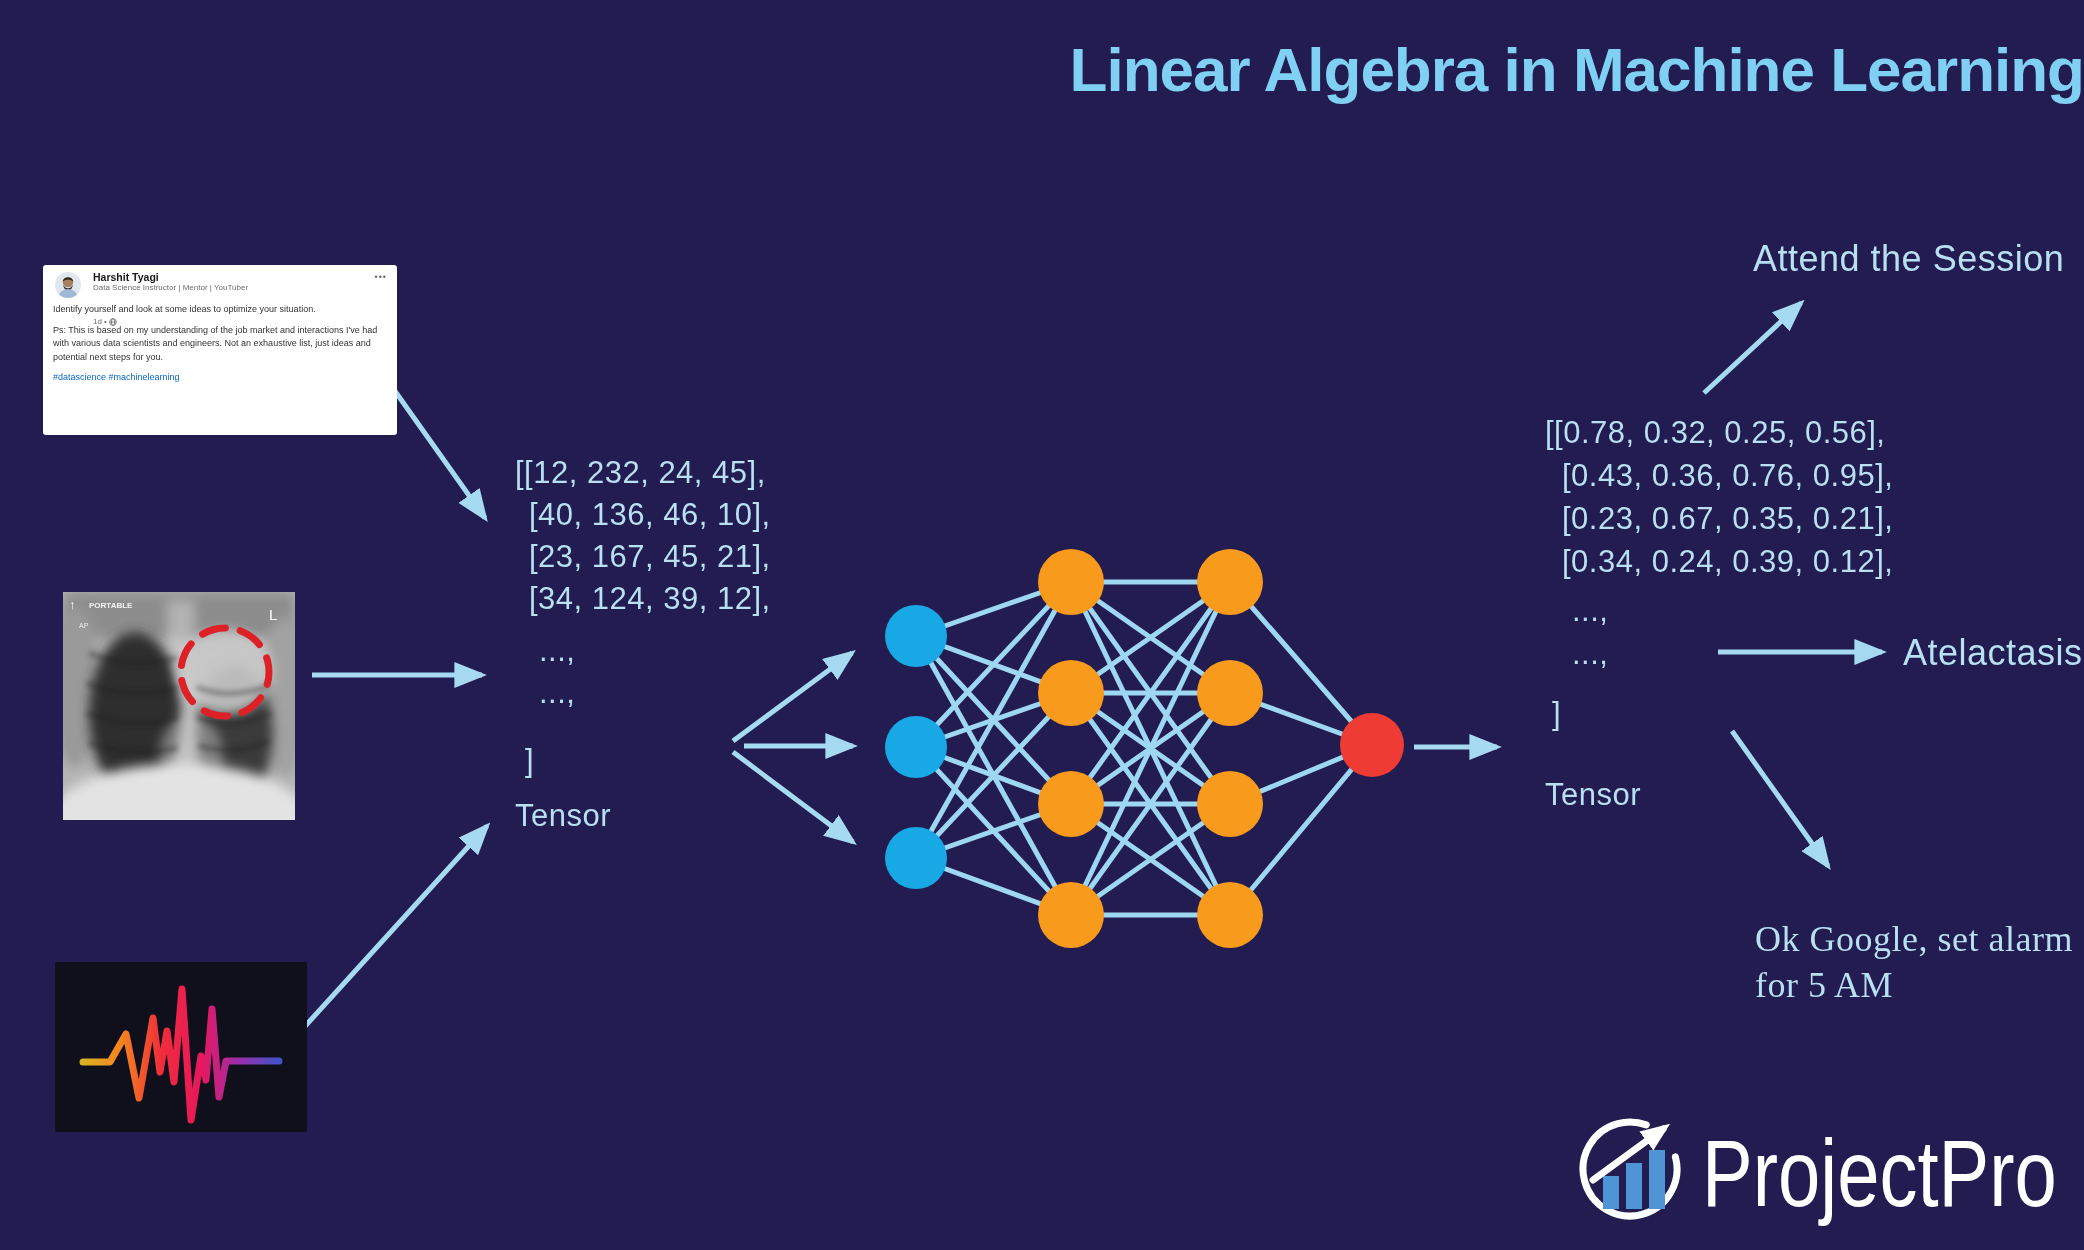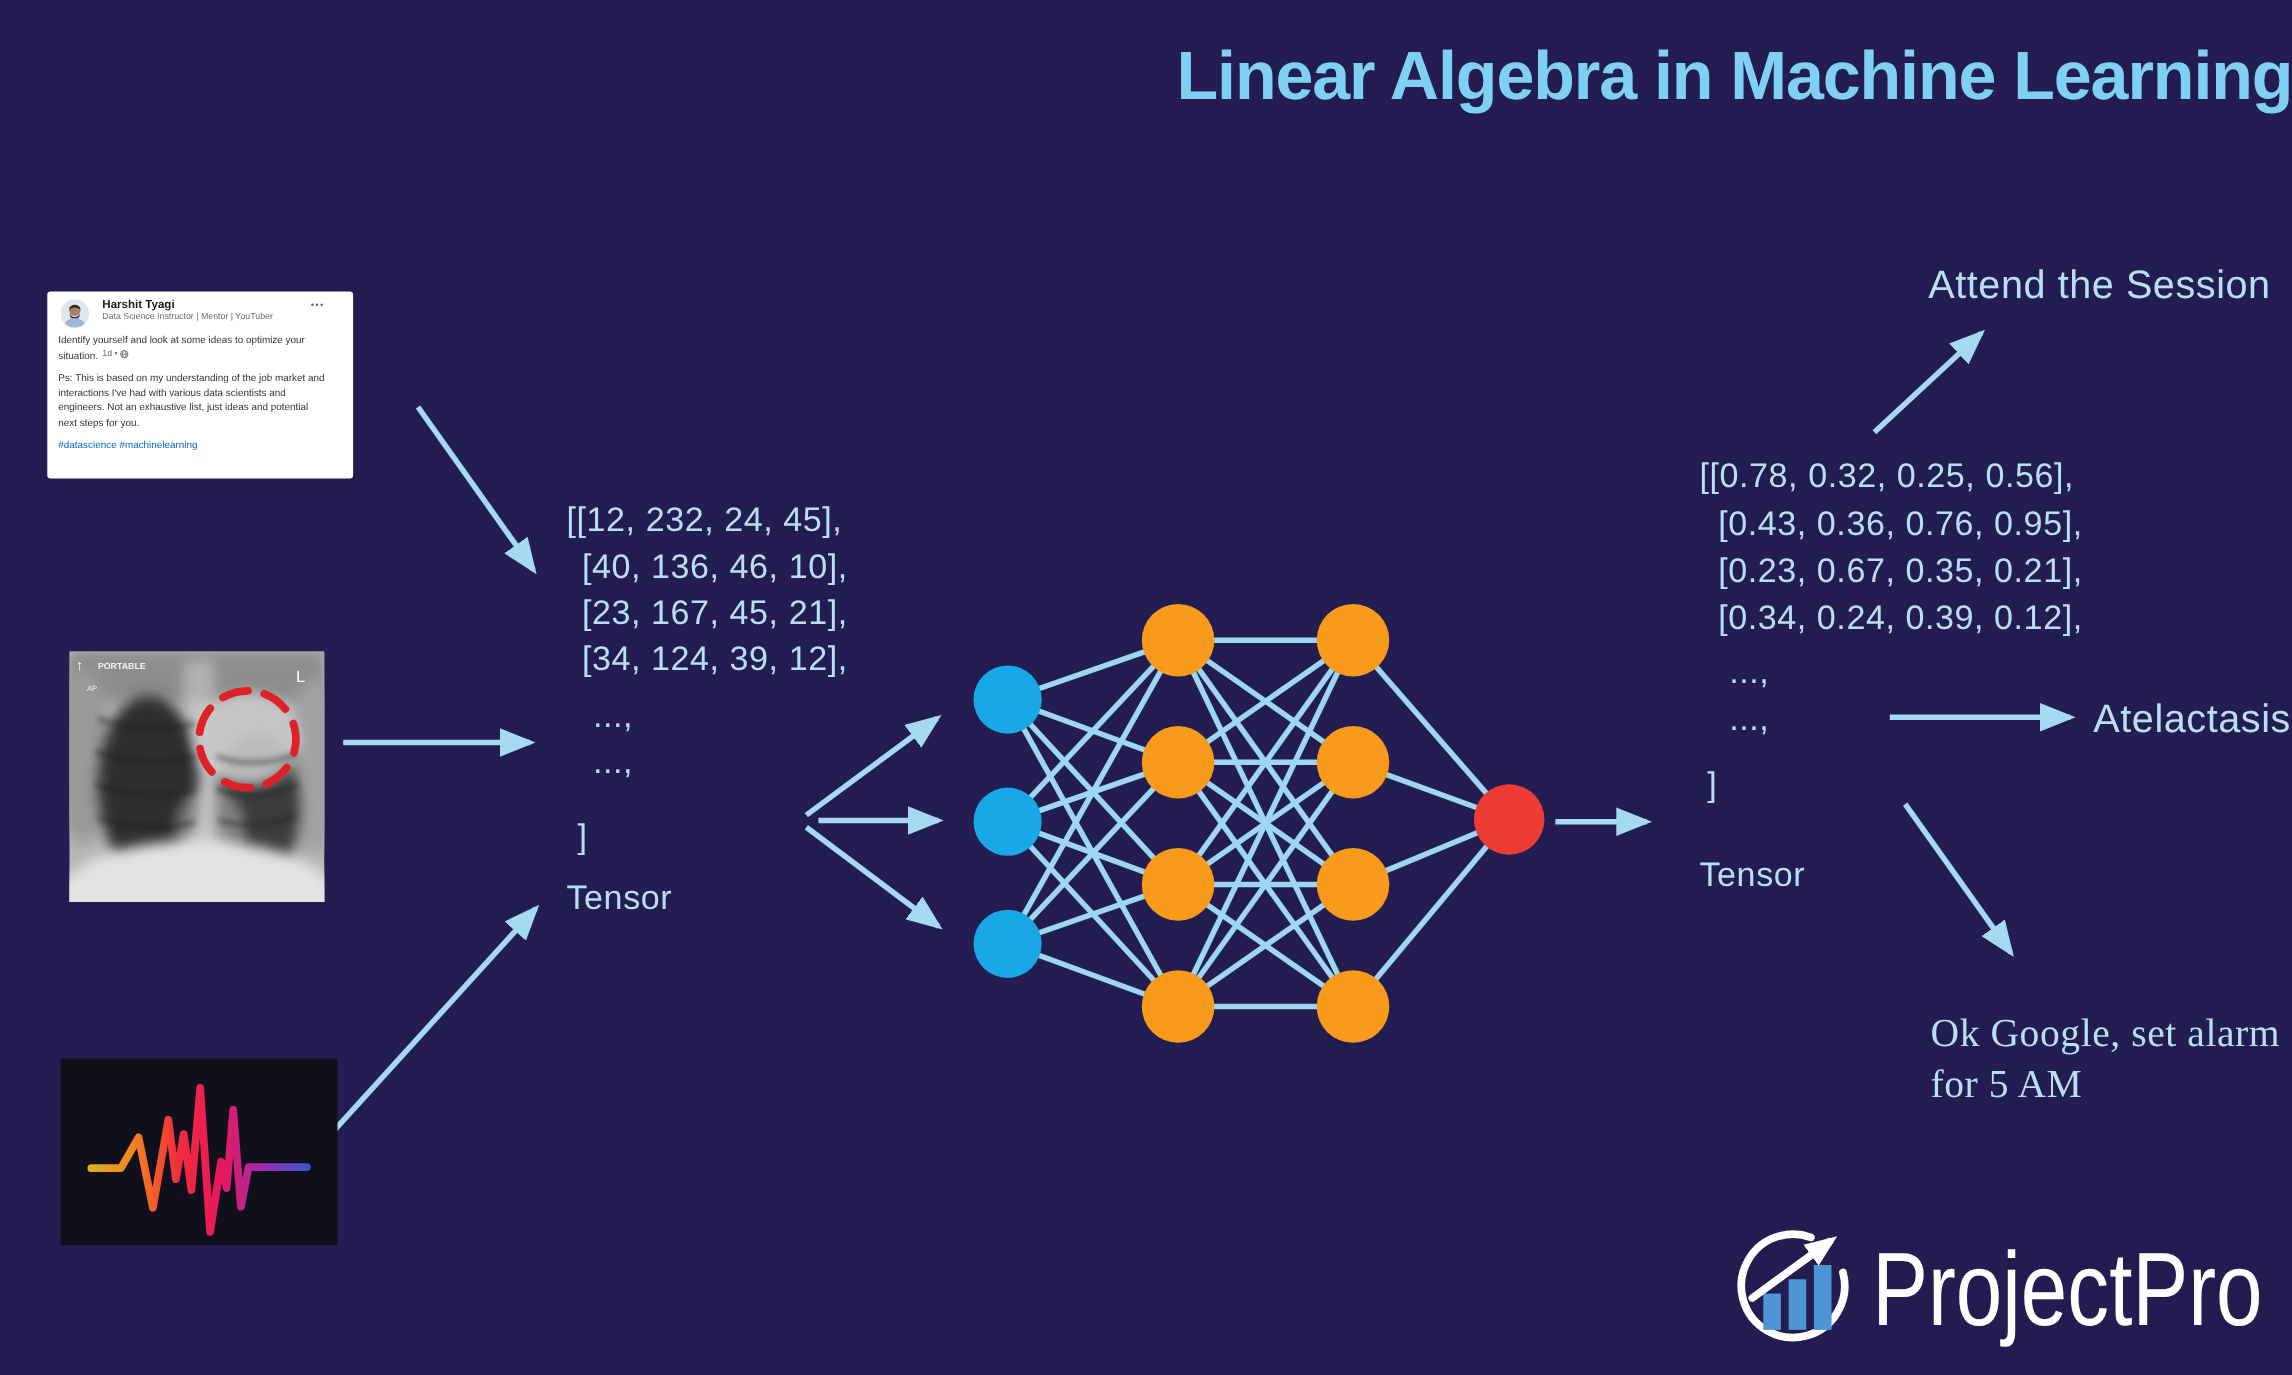--- a/index.html
+++ b/index.html
@@ -27,22 +27,22 @@
   #output-tensor .t-ind1{padding-left:17px;}
   #output-tensor .t-dots{padding-left:27px;}
   #output-tensor .t-close{padding-left:7px;margin-top:17px;}
   #output-tensor .t-dots.first{margin-top:6px;}
   #output-tensor .t-label{margin-top:38px;}
   .pred{position:absolute;z-index:2;color:var(--text);font-size:36px;letter-spacing:.5px;}
   #pred-attend{left:1753px;top:238px;}
   #pred-atelactasis{left:1903px;top:632px;}
   #pred-okgoogle{left:1755px;top:916px;line-height:46px;white-space:pre-line;font-family:Liberation Serif, serif;}
   
-  #li-card{position:absolute;left:43px;top:265px;width:278px;height:170px;background:#ffffff;
-           border-radius:3px;z-index:2;overflow:hidden;padding:6px 26px 4px 10px;box-sizing:border-box;
+  #li-card{position:absolute;left:43px;top:265px;width:354px;height:170px;background:#ffffff;
+           border-radius:3px;z-index:2;overflow:hidden;padding:6px 10px 4px 10px;box-sizing:border-box;
            color:#333;font-size:9px;line-height:1.5;}
   #li-head{position:relative;height:32px;}
   #li-avatar{position:absolute;left:2px;top:1px;width:26px;height:26px;border-radius:50%;overflow:hidden;}
   #li-name{position:absolute;left:40px;top:0;font-size:10.5px;font-weight:bold;color:#191919;line-height:12px;}
   #li-headline{position:absolute;left:40px;top:12px;font-size:8px;color:#6b6b6b;line-height:9px;}
   #li-time{position:absolute;left:40px;top:22px;font-size:8px;color:#6b6b6b;line-height:9px;display:flex;align-items:center;gap:2px;margin-top:24px;}
   #li-menu{position:absolute;right:0;top:0;color:#6b6b6b;font-size:9px;letter-spacing:1px;}
   .li-p{margin:0 0 7px 0;}
   #li-hashtags{color:var(--hashtag);font-weight:normal;}
   

